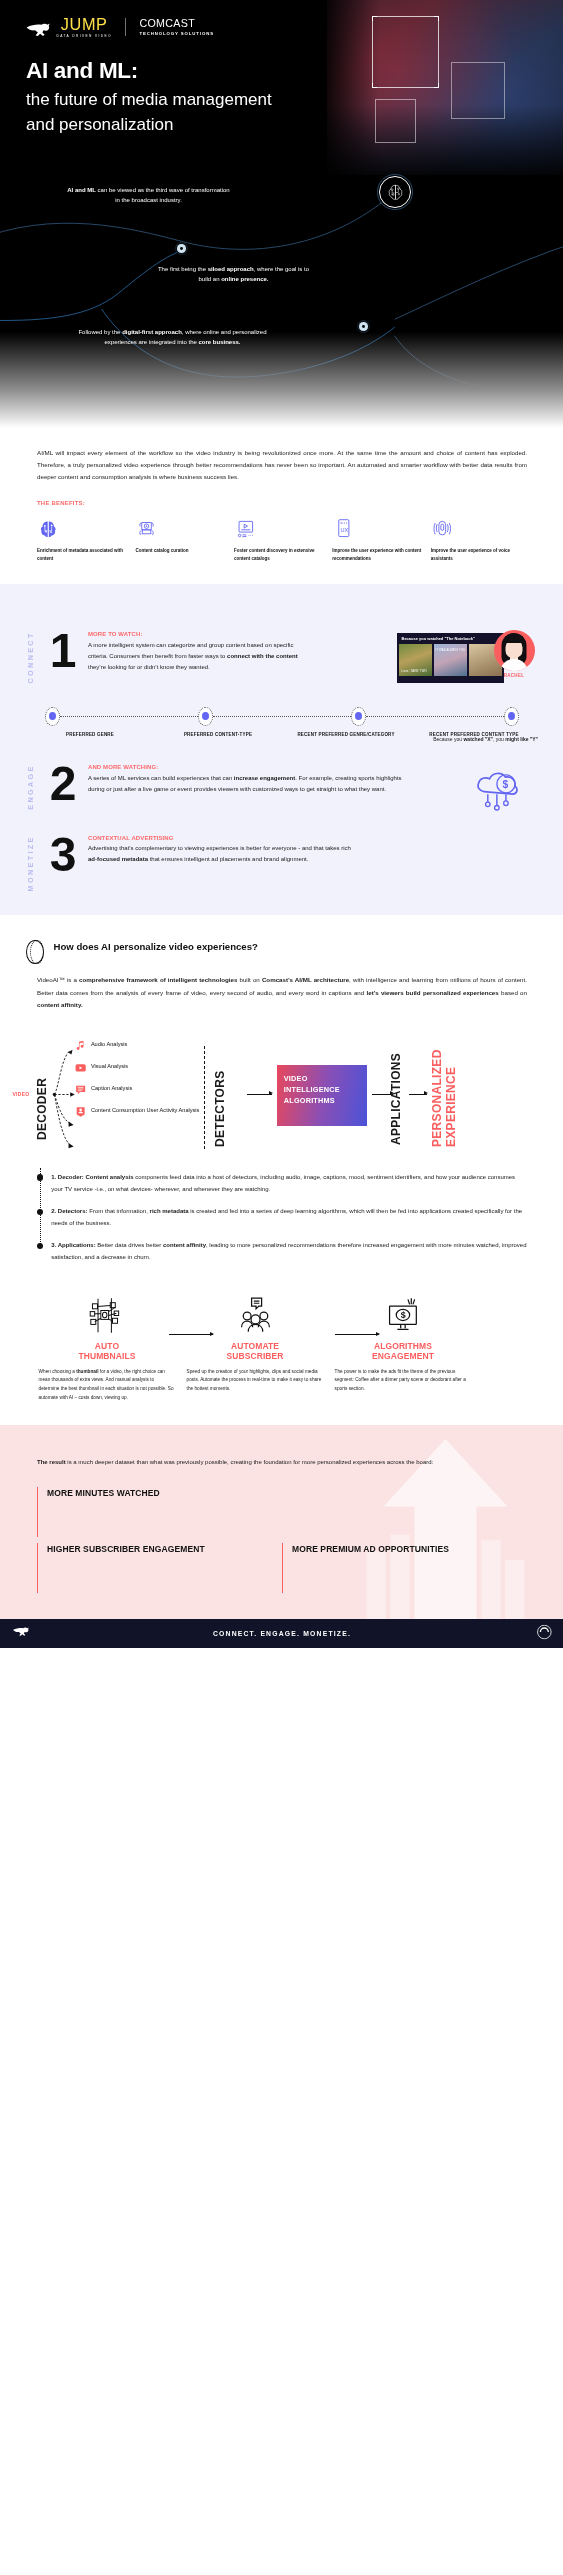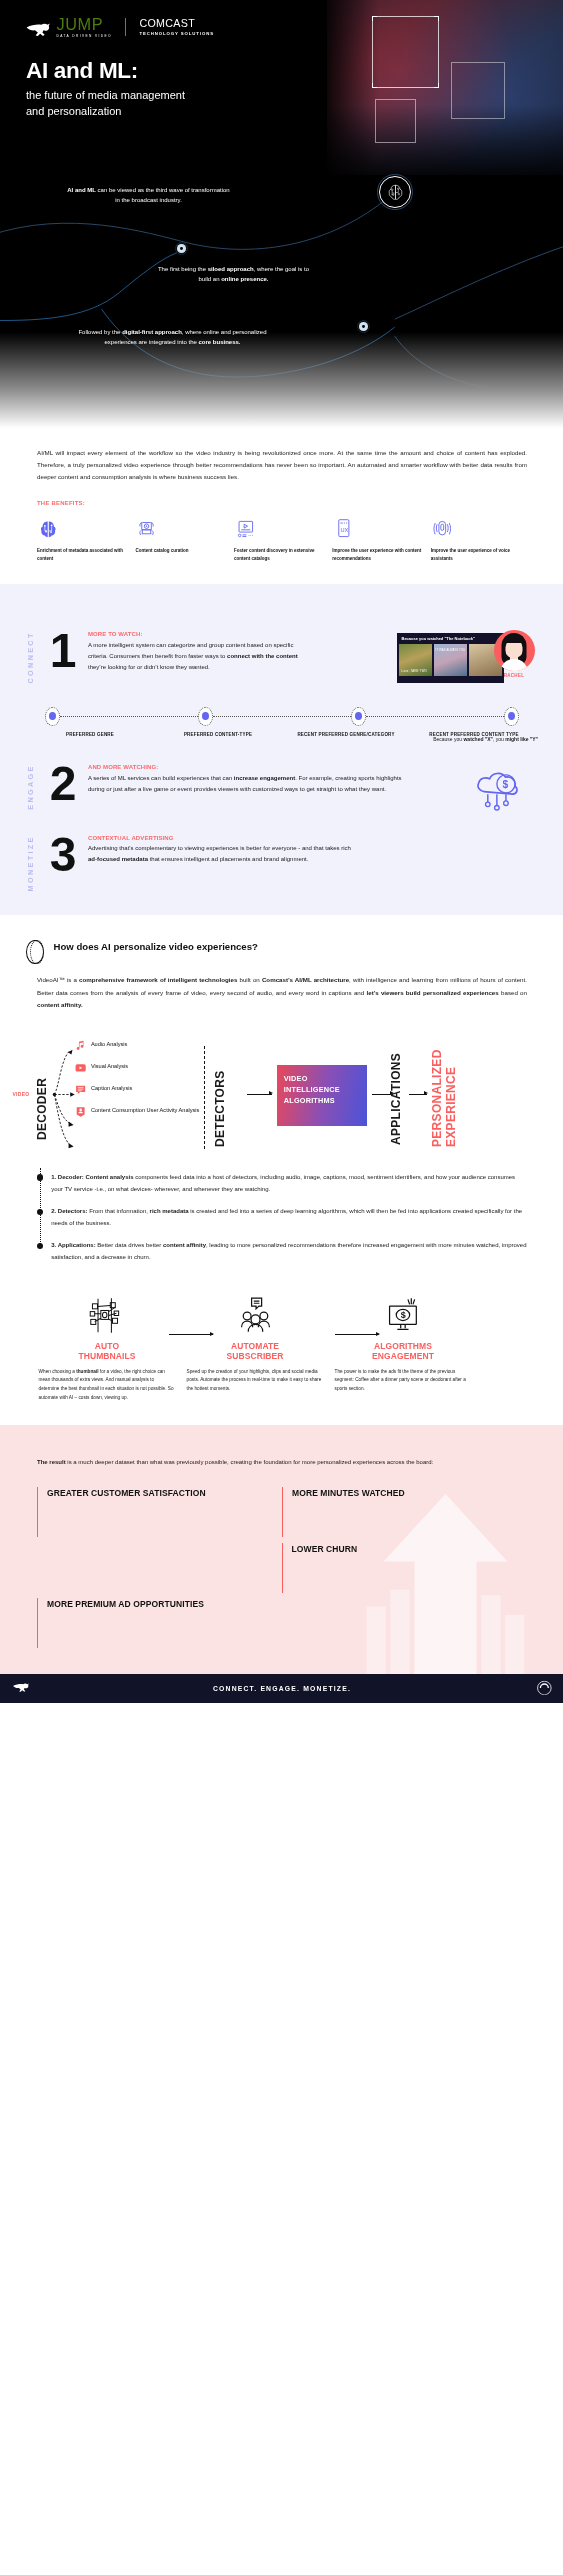--- a/index.html
+++ b/index.html
@@ -40,32 +40,32 @@
   }
   .face-box {
     position:absolute; border:1.1px solid rgba(255,255,255,.75); z-index:3;
   }
   .face-box .corner { position:absolute; width:5px; height:5px; border:1.1px solid #fff; }
   .brand-row {
     position: absolute; top: 16px; left: 26px; z-index: 6;
     display: flex; align-items: center; gap: 13.5px;
   }
   .jump-logo { display:flex; align-items:flex-end; gap:4.5px; }
-  .jump-word { color:#4d7c0f; font-size:16.3px; letter-spacing:0.6px; font-weight:300; line-height:1; }
+  .jump-word { color:#fde047; font-size:16.3px; letter-spacing:0.6px; font-weight:300; line-height:1;text-align:center; }
   .jump-sub { color:#fff; font-size:3.2px; letter-spacing:1.4px; margin-top:1.7px; }
   .divider-v { width:0.6px; height:18px; background:rgba(255,255,255,.45); }
   .comcast { color:#fff; }
   .comcast .c1 { font-size:10.7px; letter-spacing:0.3px; font-weight:300; line-height:1.05; }
   .comcast .c2 { font-size:4.3px; letter-spacing:0.9px; font-weight:700; margin-top:1.1px; }
 
   .hero-title {
     position:absolute; left:26px; top:59px; z-index:6; color:#fff;
   }
   .hero-title h1 { font-size:22.5px; font-weight:700; letter-spacing:-0.3px; line-height:1.05; }
-  .hero-title .sub { font-size:11px; font-weight:300; line-height:1.45; margin-top:5.6px; }
+  .hero-title .sub { font-size:17px; font-weight:300; line-height:1.45; margin-top:5.6px; }
 
   .curves { position:absolute; inset:0; z-index:3; }
 
   .bubble { position:absolute; z-index:5; color:#ffffff; font-size:6px; line-height:1.65; }
   .bubble b { font-weight:700; }
   .bubble.b1 { left:67px; top:186px; width:163px; text-align:center; }
   .bubble.b2 { left:152px; top:265px; width:163px; text-align:center; }
   .bubble.b3 { left:71px; top:328px; width:203px; text-align:center; }
 
   .node {
@@ -634,33 +634,27 @@
     </svg>
 
 
     <p class="res-lead">
       <b>The result</b><span> is a much deeper dataset than what was previously possible, creating the foundation for more personalized experiences across the board:</span>
     </p>
 
     <div class="res-grid">
       <div class="res-row" style="margin-bottom:5.6px;">
         <div class="res-cell">
-            <h5>GREATER CUSTOMER SATISFACTION</h5>
-          </div>
-        <div class="res-cell">
             <h5>MORE MINUTES WATCHED</h5>
           </div>
       </div>
-      <div class="res-row" style="margin-bottom:5.6px;">
-        <div class="res-cell blank"></div>
-        <div class="res-cell" style="min-height:39px;">
-            <h5>LOWER CHURN</h5>
+      <div class="res-row">
+        <div class="res-cell">
+            <h5>HIGHER SUBSCRIBER ENGAGEMENT</h5>
           </div>
-      </div>
-      <div class="res-row">
         <div class="res-cell">
             <h5>MORE PREMIUM AD OPPORTUNITIES</h5>
           </div>
       </div>
     </div>
   </section>
 
   <footer class="footer">
     <div class="f-left">
       <svg width="19" height="10" viewBox="0 0 46 26">

